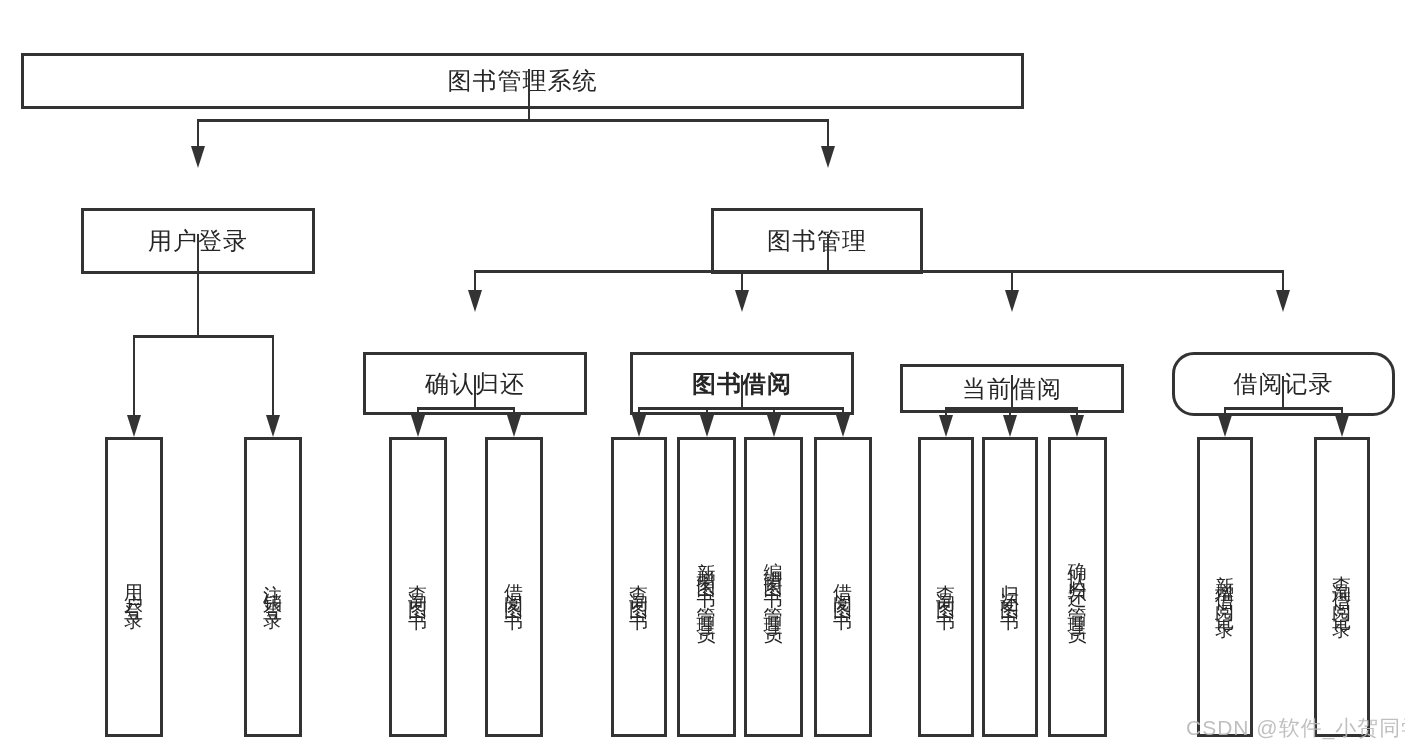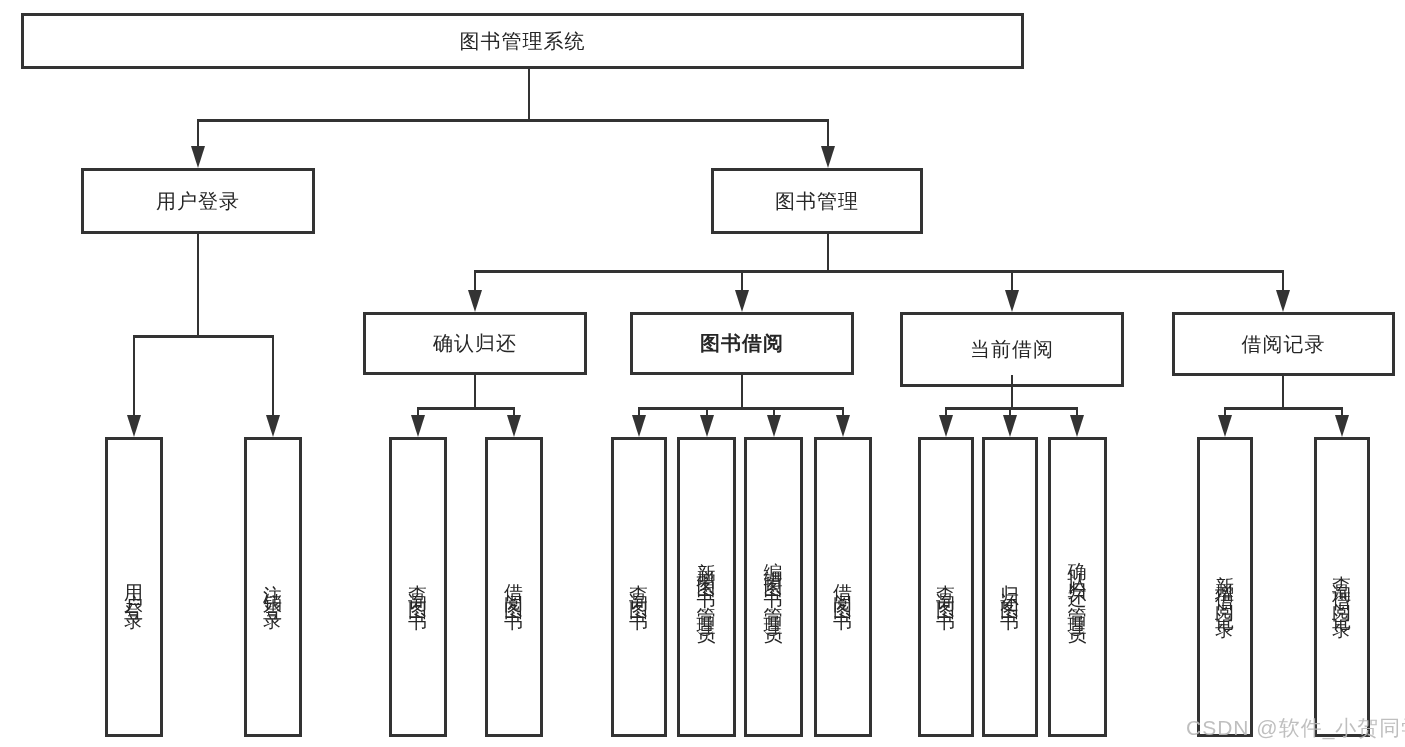--- a/index.html
+++ b/index.html
@@ -14,21 +14,21 @@
   .node {
     position: absolute;
     box-sizing: border-box;
     border: 3px solid #333333;
     background: #ffffff;
     display: flex;
     align-items: center;
     justify-content: center;
     color: #262626;
   }
-  .node.horizontal { font-size: 20px; letter-spacing: 1px; }
+  .node.horizontal { font-size: 24px; letter-spacing: 1px; margin-top: 40px; }
   .node.vertical {
     writing-mode: vertical-rl;
     text-orientation: mixed;
     font-size: 19px;
     letter-spacing: 9px;
     line-height: 1;
   }
   .line-v { position: absolute; width: 2px; background: #333333; }
   .line-h { position: absolute; height: 3px; background: #333333; }
   .arrowhead {
@@ -61,24 +61,24 @@
       </div>
       <div class="node horizontal" style="left: 711px; top: 168px; width: 212px; height: 66px;">
         <span>图书管理</span>
       </div>
       <div class="node horizontal" style="left: 363px; top: 312px; width: 224px; height: 63px;">
         <span>确认归还</span>
       </div>
       <div class="node horizontal" style="left: 630px; top: 312px; width: 224px; height: 63px; font-weight: bold;">
         <span>图书借阅</span>
       </div>
-      <div class="node horizontal" style="left: 900px; top: 312px; width: 224px; height: 75px;">
+      <div class="node horizontal" style="left: 900px; top: 324px; width: 224px; height: 49px;">
         <span>当前借阅</span>
       </div>
-      <div class="node horizontal" style="left: 1172px; top: 312px; width: 223px; height: 64px;">
+      <div class="node horizontal" style="left: 1172px; top: 312px; width: 223px; height: 64px; border-radius: 22px;">
         <span>借阅记录</span>
       </div>
       <div class="node vertical" style="left: 105px; top: 437px; width: 58px; height: 300px;">
         <span>用户登录</span>
       </div>
       <div class="node vertical" style="left: 244px; top: 437px; width: 58px; height: 300px;">
         <span>注销登录</span>
       </div>
       <div class="node vertical" style="left: 389px; top: 437px; width: 58px; height: 300px;">
         <span>查询图书</span>

